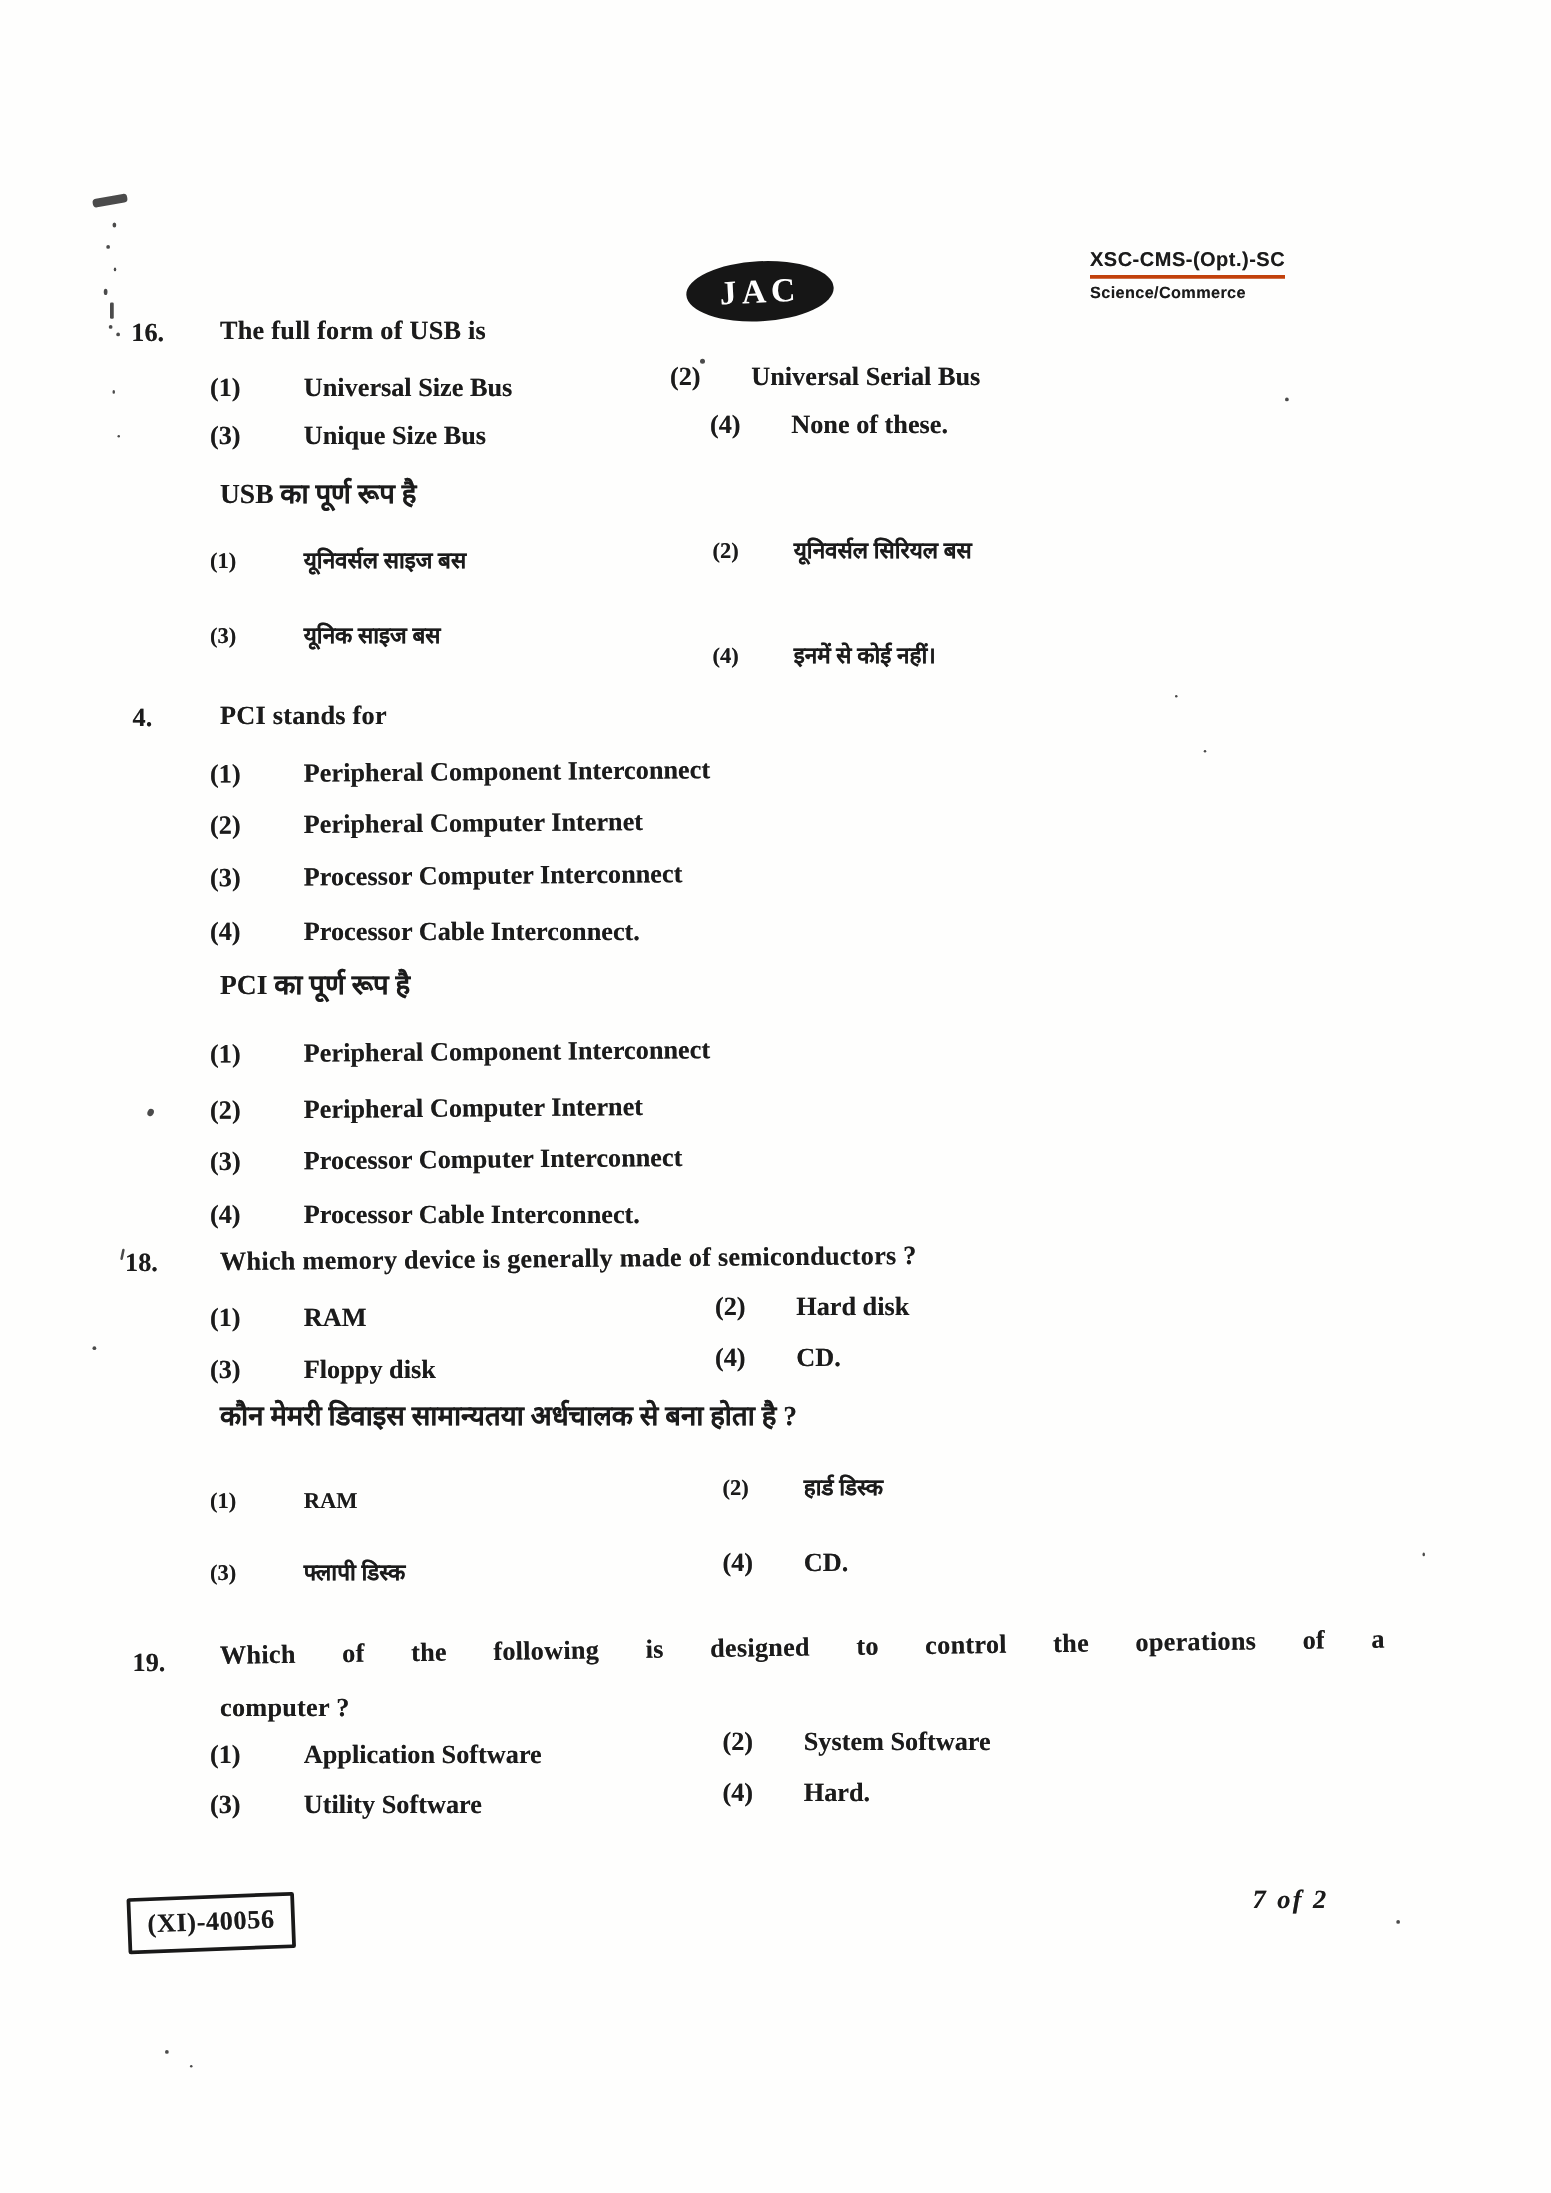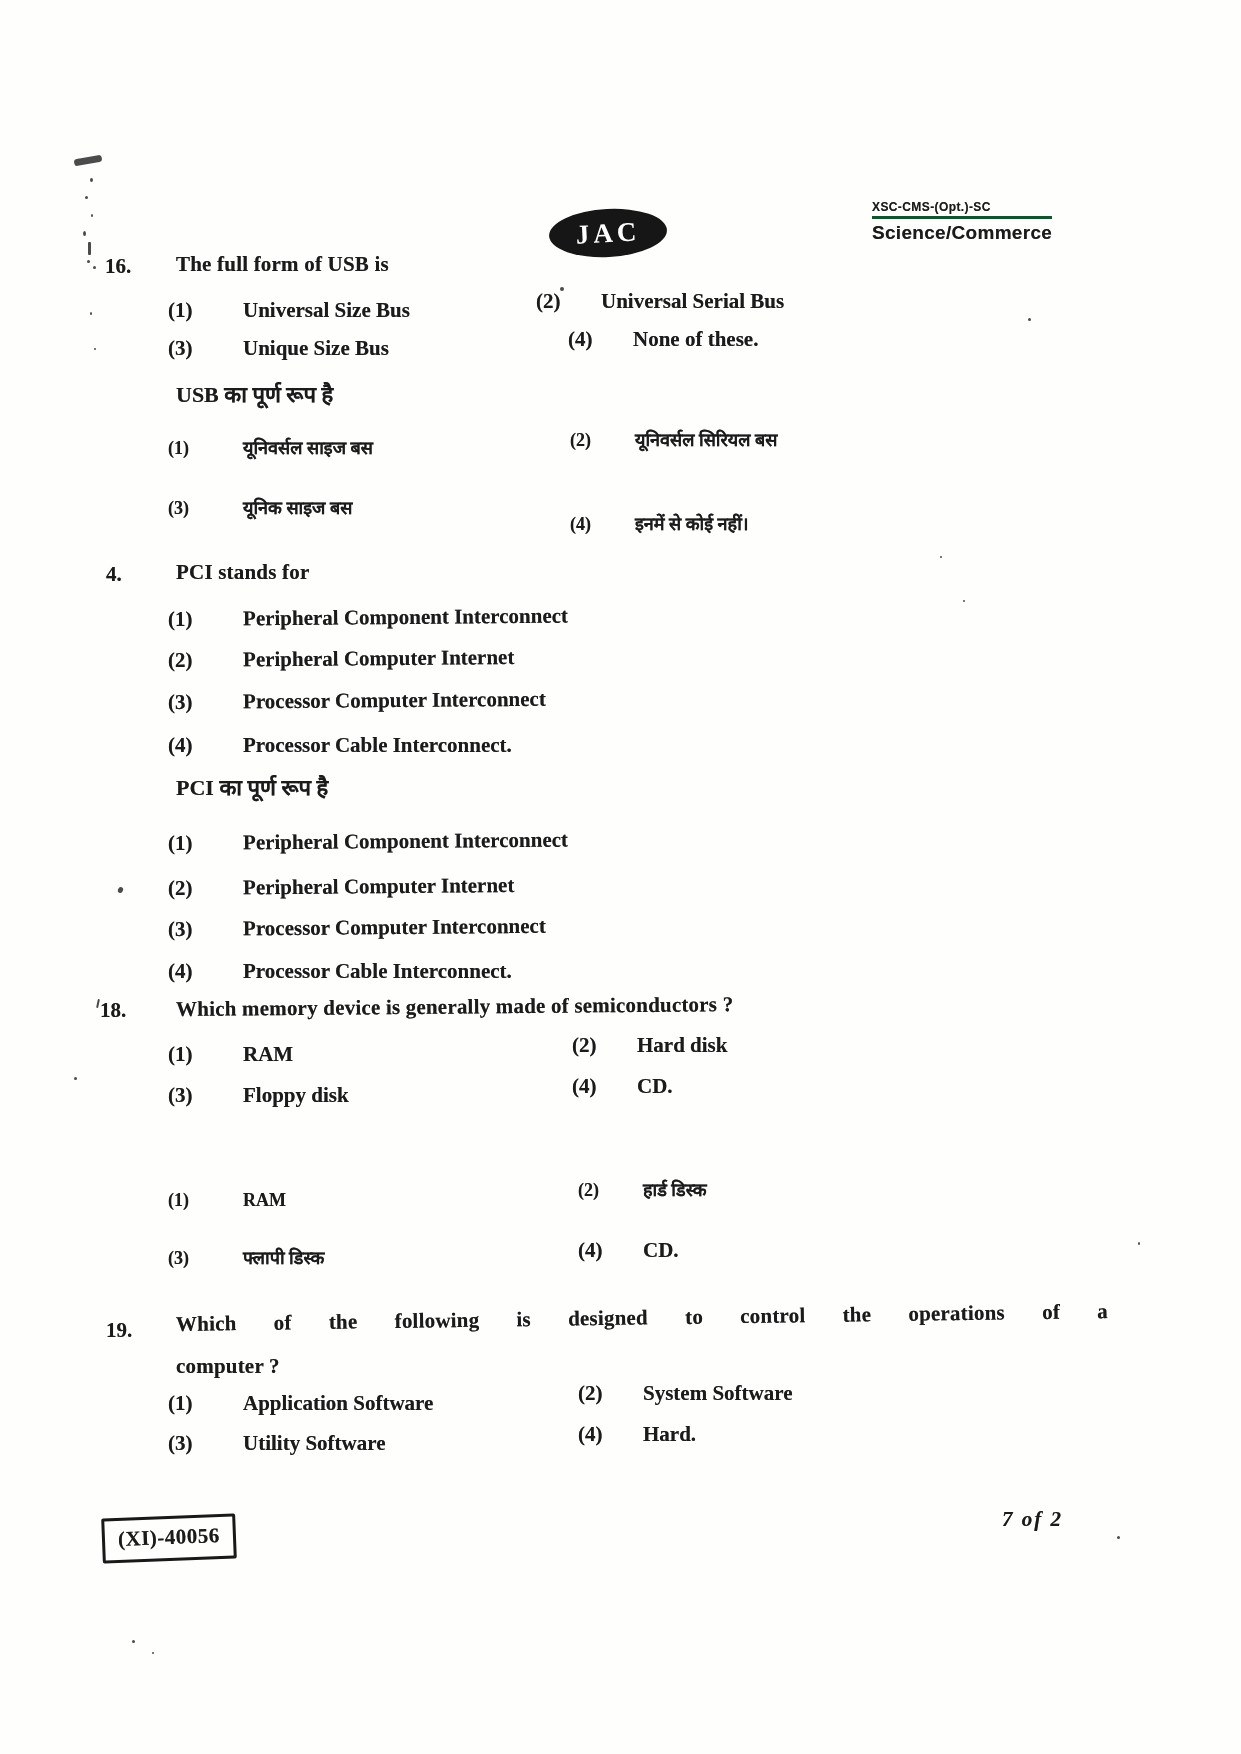--- a/index.html
+++ b/index.html
@@ -8,22 +8,22 @@
     font-family:"Liberation Serif","DejaVu Serif",serif;color:#1b1b1b;overflow:hidden;
   }
   .page *{text-shadow:0 0 .5px rgba(20,20,20,.55);}
   
   .logo{
     position:absolute;left:549px;top:209px;width:118px;height:48px;background:#161616;
     border-radius:50%;display:flex;align-items:center;justify-content:center;
     color:#fff;font-weight:700;font-size:27px;letter-spacing:4px;transform:rotate(-3deg);
   }
   .hdr-code{position:absolute;left:872px;top:200px;font-family:"Liberation Sans","DejaVu Sans",sans-serif;font-weight:700;}
-  .hdr-code .l1{font-size:12px;letter-spacing:.4px;border-bottom:3px solid #14532d;padding-bottom:2px;}
-  .hdr-code .l2{font-size:19px;padding-top:3px;letter-spacing:.3px;}
+  .hdr-code .l1{font-size:16px;letter-spacing:.4px;border-bottom:3px solid #c2410c;padding-bottom:2px;}
+  .hdr-code .l2{font-size:13px;padding-top:3px;letter-spacing:.3px;}
   
   .n{position:absolute;font-size:21px;font-weight:700;line-height:1.2;}
   .q{position:absolute;font-size:21px;font-weight:700;line-height:1.2;white-space:nowrap;letter-spacing:.2px;}
   .hi{font-size:22px;letter-spacing:0;}
   .opt{position:absolute;font-size:21px;font-weight:700;line-height:1.2;white-space:nowrap;}
   .opt .m{display:inline-block;width:75px;}
   .opt.r .m{width:65px;}
   .opt.hi{font-size:18px;}
   .tilt1{transform:rotate(-0.5deg);transform-origin:left center;}
   .tilt2{transform:rotate(-0.8deg);transform-origin:left center;}
@@ -81,20 +81,21 @@
   <div class="opt" style="left:168px;top:959px"><span class="m">(4)</span><span>Processor Cable Interconnect.</span></div>
 
   <div class="n" style="left:100px;top:998px">18.</div>
   <div class="q tilt1" style="left:176px;top:997px">Which memory device is generally made of semiconductors ?</div>
 
   <div class="opt" style="left:168px;top:1042px"><span class="m">(1)</span><span>RAM</span></div>
   <div class="opt r" style="left:572px;top:1033px"><span class="m">(2)</span><span>Hard disk</span></div>
   <div class="opt" style="left:168px;top:1083px"><span class="m">(3)</span><span>Floppy disk</span></div>
   <div class="opt r" style="left:572px;top:1074px"><span class="m">(4)</span><span>CD.</span></div>
 
+  <div class="q hi" style="left:176px;top:1120px" lang="hi">कौन मेमरी डिवाइस सामान्यतया अर्धचालक से बना होता है ?</div>
 
   <div class="opt hi" style="left:168px;top:1190px"><span class="m">(1)</span><span>RAM</span></div>
   <div class="opt r hi" style="left:578px;top:1180px" lang="hi"><span class="m">(2)</span><span>हार्ड डिस्क</span></div>
   <div class="opt hi" style="left:168px;top:1248px" lang="hi"><span class="m">(3)</span><span>फ्लापी डिस्क</span></div>
   <div class="opt r" style="left:578px;top:1238px"><span class="m">(4)</span><span>CD.</span></div>
 
   <div class="n" style="left:106px;top:1318px">19.</div>
   <div class="q just tilt2" style="left:176px;top:1312px">Which of the following is designed to control the operations of a</div>
   <div class="q" style="left:176px;top:1354px">computer ?</div>
 

